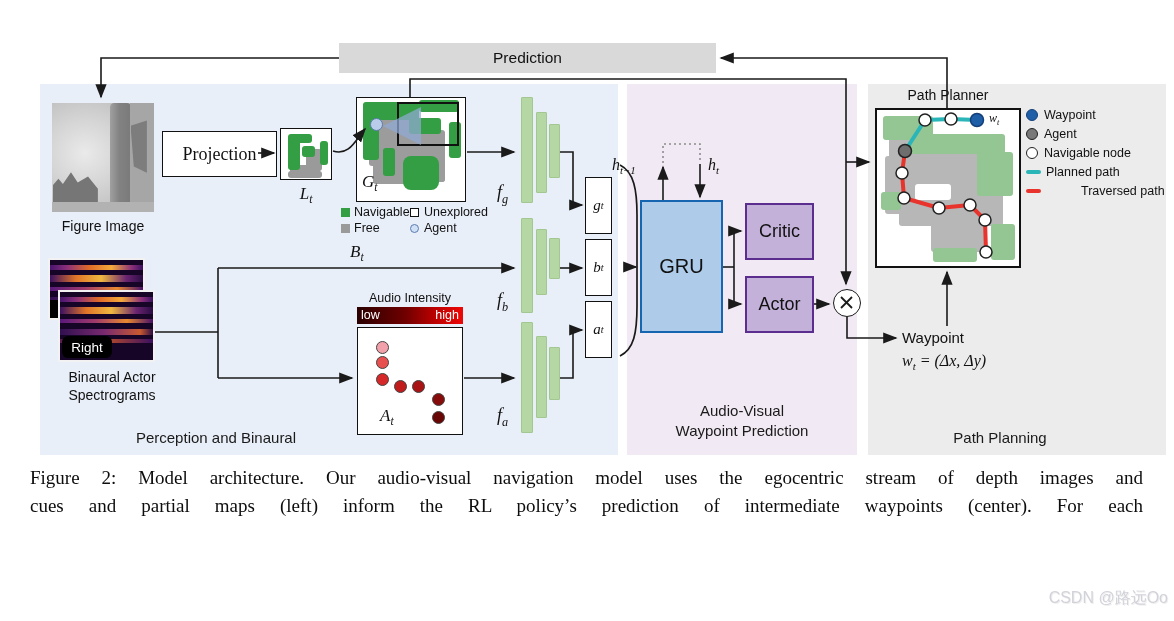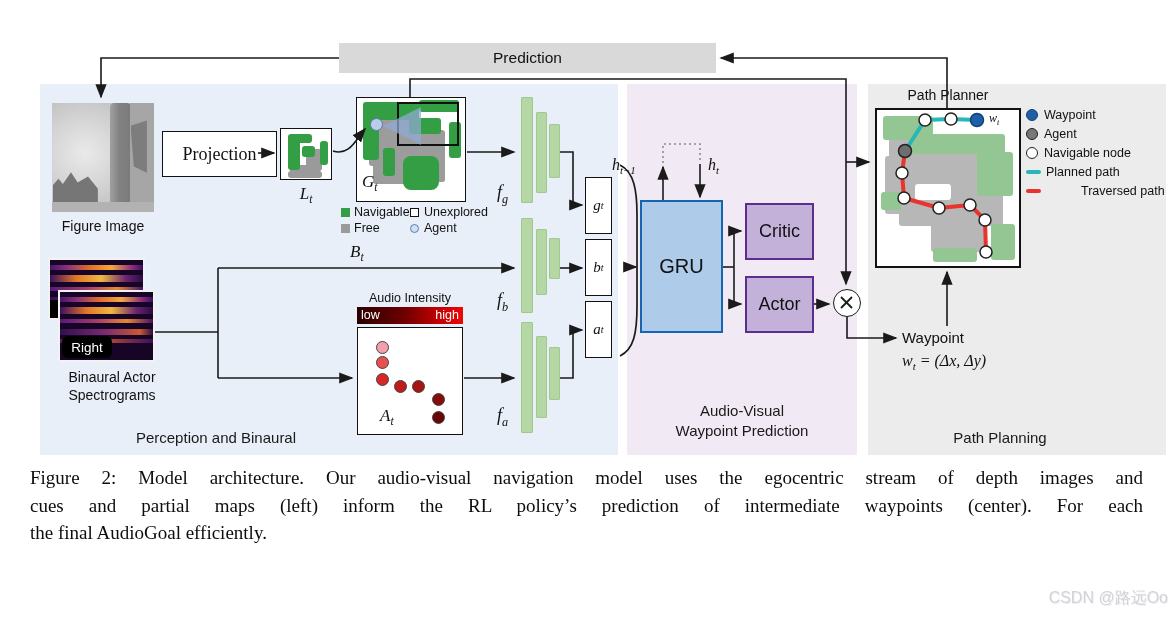--- a/index.html
+++ b/index.html
@@ -278,18 +278,17 @@
       <line x1="947" y1="326" x2="947" y2="272" marker-end="url(#ah)"></line>
       <line x1="663" y1="200" x2="663" y2="167" marker-end="url(#ah)"></line>
       <polyline points="663,163 663,144 700,144 700,163" stroke="#8d8d8d" stroke-dasharray="2,3"></polyline>
       <line x1="700" y1="164" x2="700" y2="197" marker-end="url(#ah)"></line>
     </g>
   </svg>
 
   <div class="cap" style="top:464px;">
     <div class="cap-line">Figure 2: Model architecture. Our audio-visual navigation model uses the egocentric stream of depth images and</div>
     <div class="cap-line">cues and partial maps (left) inform the RL policy’s prediction of intermediate waypoints (center). For each</div>
-    <div class="cap-line cap-last">the final AudioGoal efficiently.</div>
   </div>
 
   <div class="abs" style="right:6px;top:588px;font-size:16px;color:#d2d2da;text-shadow:1px 1px 0 #f0f0f0;">CSDN @路远Oo</div>
 
 </div>
 
 </body></html>

